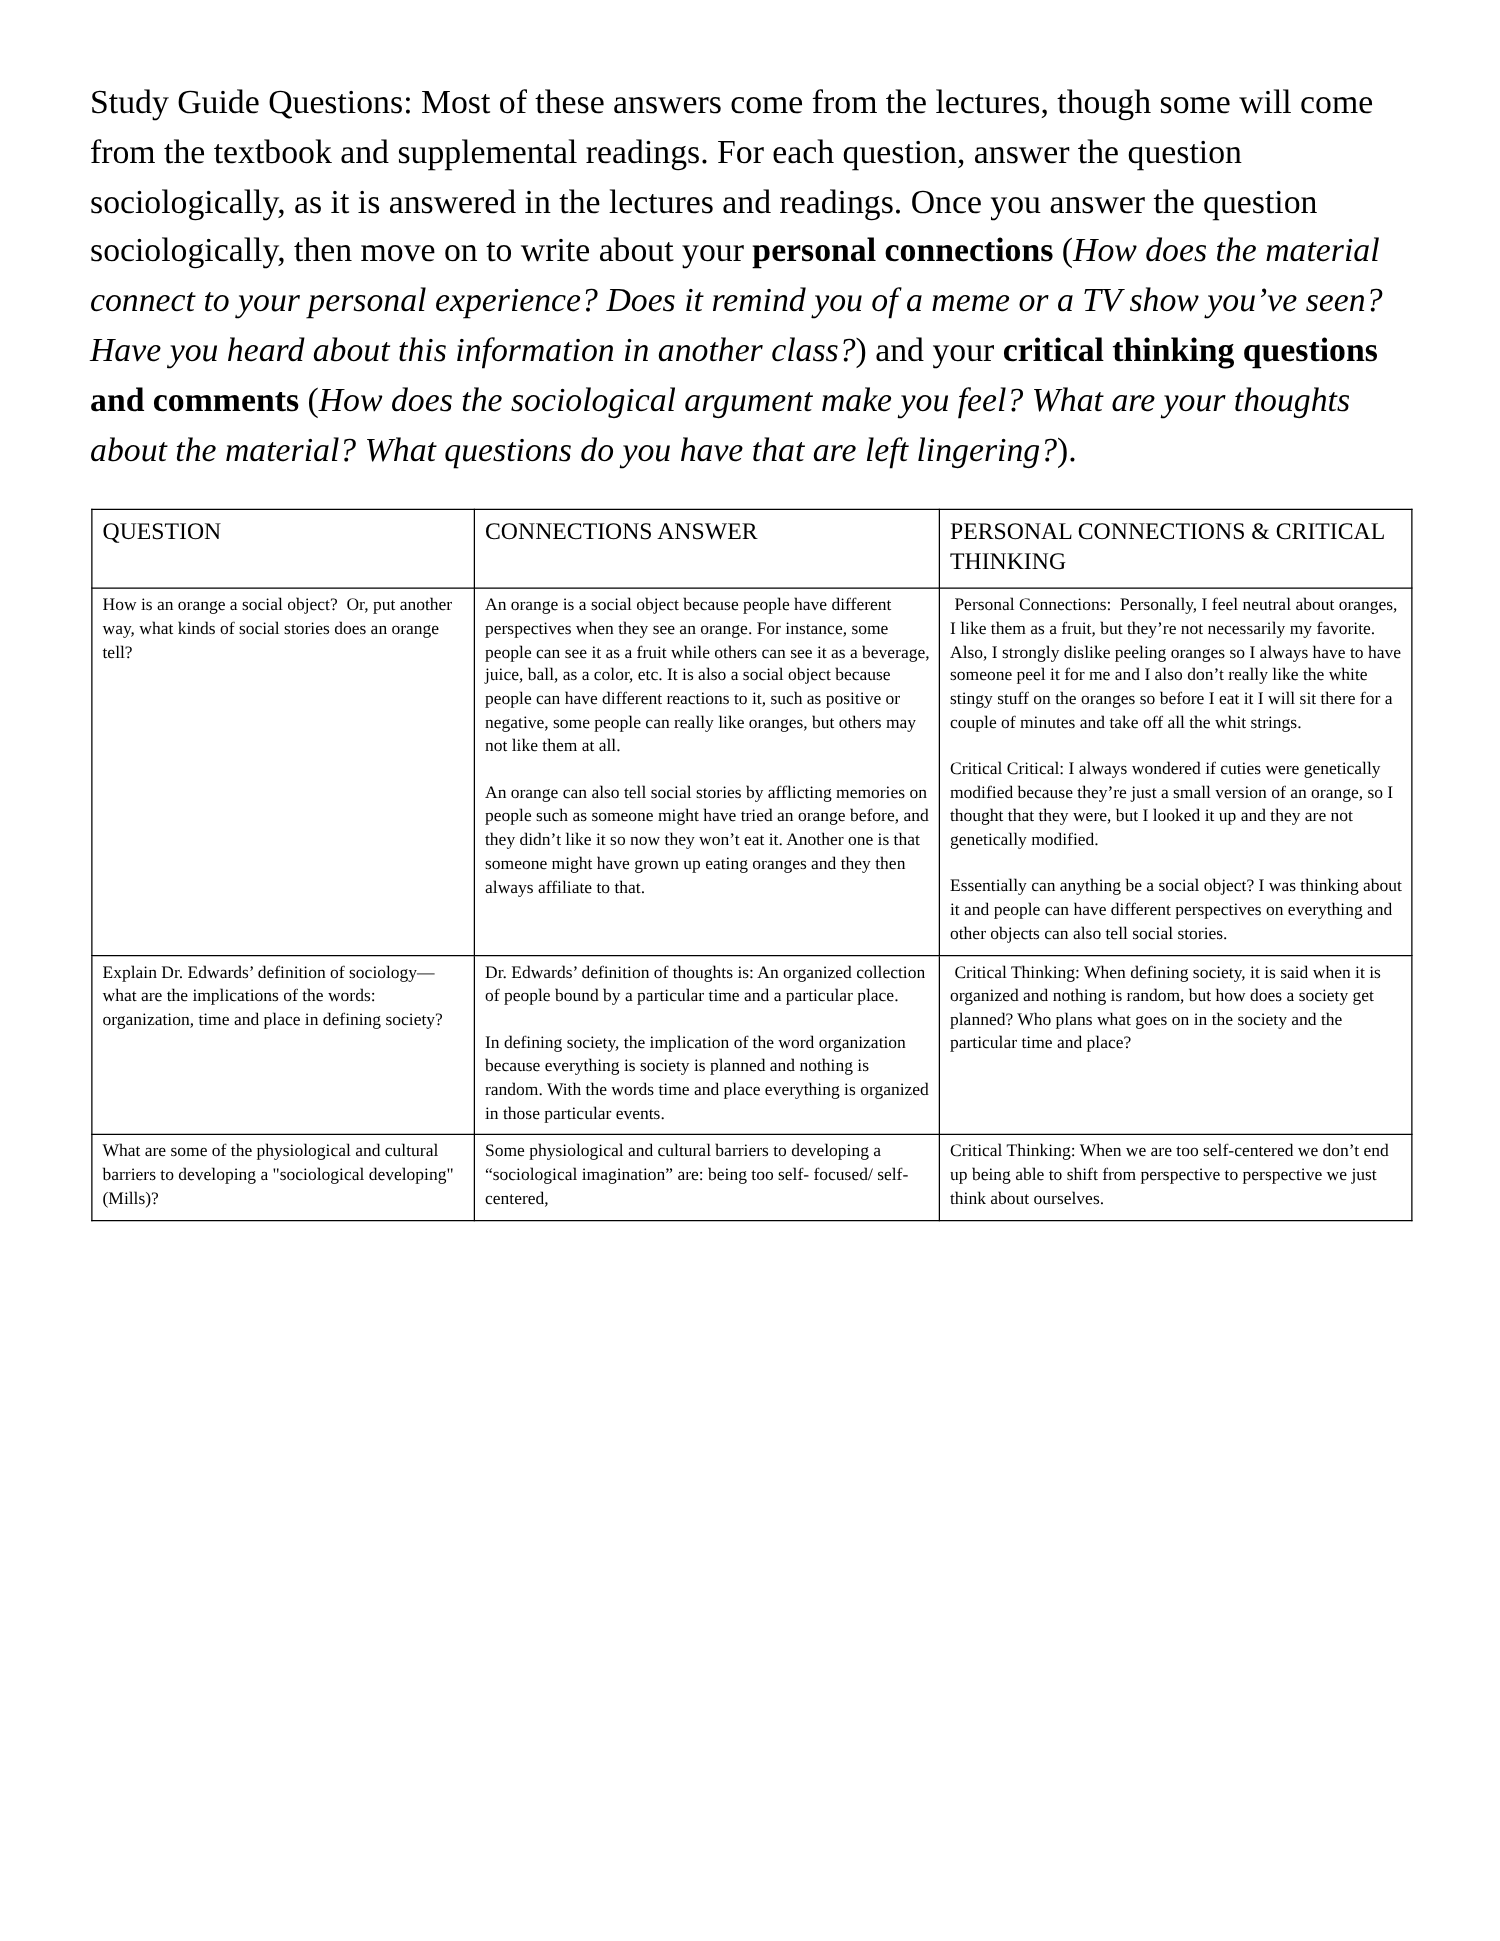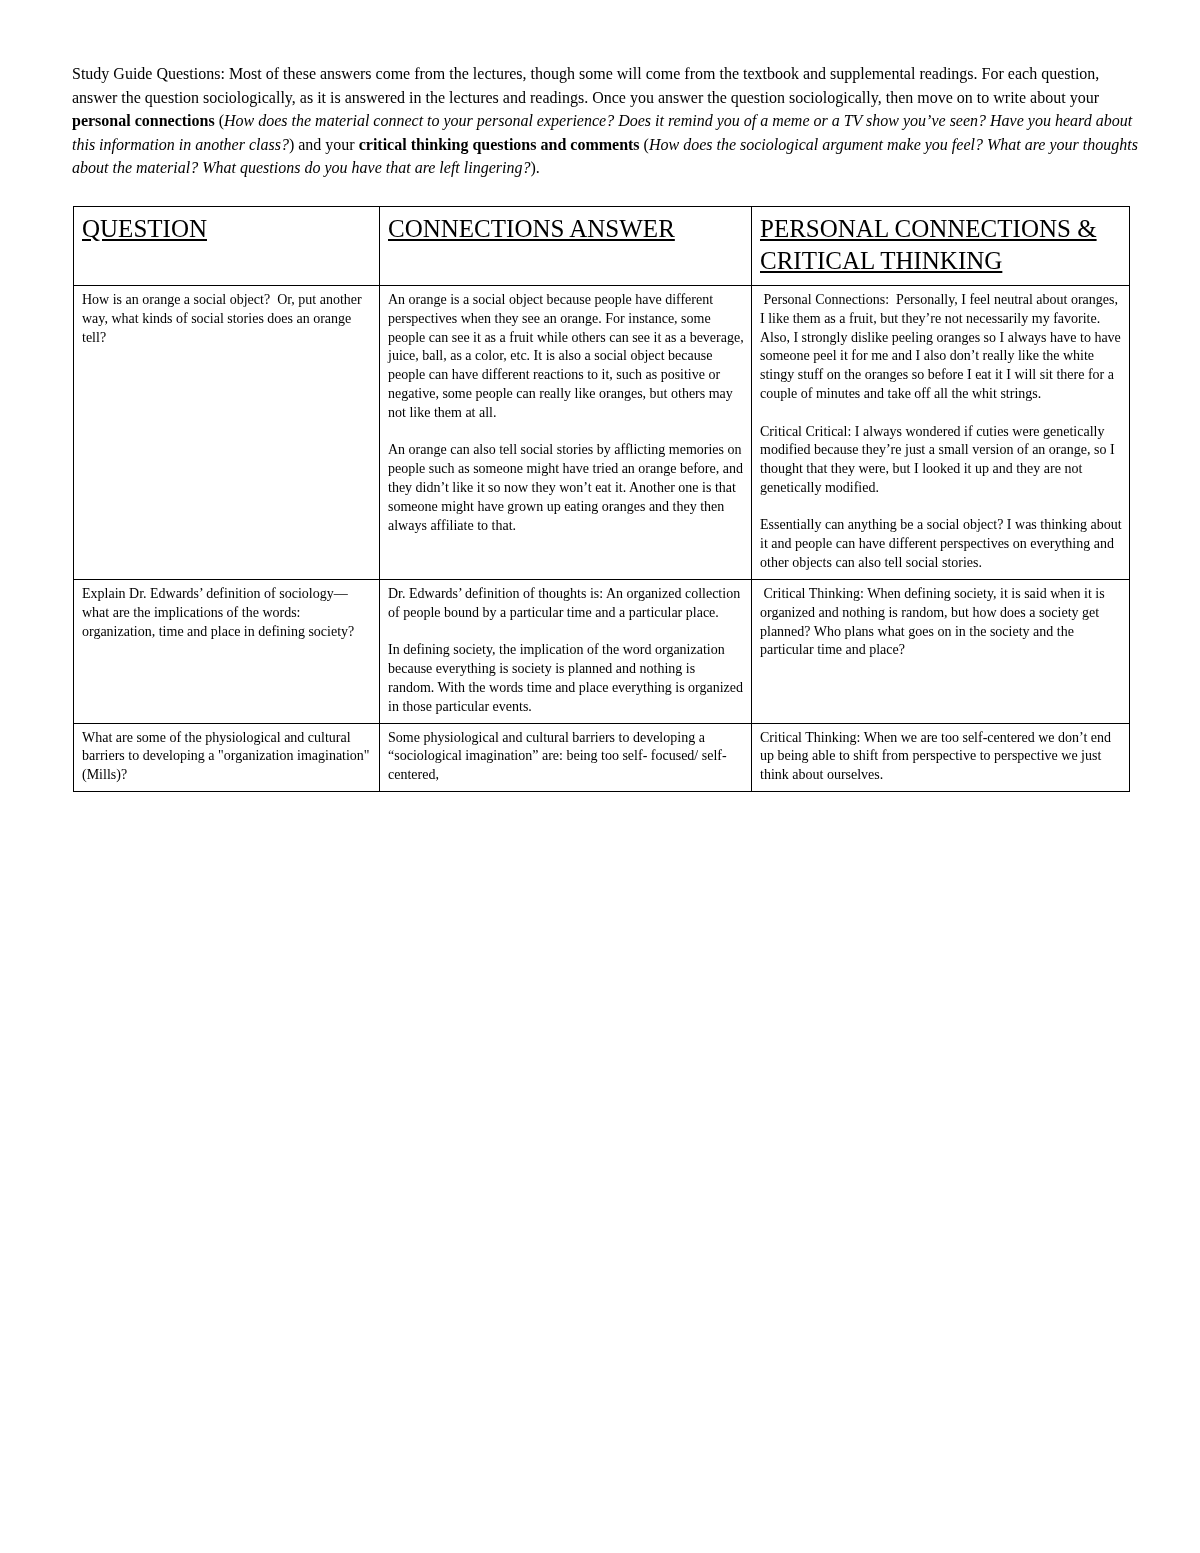--- a/index.html
+++ b/index.html
@@ -23,21 +23,21 @@
   .doc-title {
     font-size: 21.5px;
     line-height: 1.30;
     margin: 0 0 28px 0;
     letter-spacing: 0.1px;
     white-space: pre-wrap;
   }
 
   
   .intro {
-    font-size: 16px;
+    font-size: 27px;
     line-height: 1.475;
     margin: 0 0 26px 0;
     text-align: left;
   }
   .intro b { font-weight: bold; }
   .intro i { font-style: italic; }
 
   
   .sg-table {
     width: 1056px;
@@ -53,26 +53,25 @@
     font-size: 14px;
     line-height: 1.345;
     text-align: left;
     font-weight: normal;
   }
   .col-q   { width: 306px; }
   .col-soc { width: 372px; }
   .col-pc  { width: 378px; }
 
   .sg-table thead th {
-    font-size: 25px;
+    font-size: 19px;
     line-height: 1.30;
     padding-top: 6px;
     padding-bottom: 7px;
     height: 57px;
-    text-decoration: underline;
   }
 
   .cell-p { margin: 0; white-space: pre-wrap; }
   .cell-p + .cell-p { margin-top: 1.33em; }
 
   .pad-row td { padding-bottom: 6px; }
 </style>
 </head>
 <body>
 
@@ -116,21 +115,21 @@
         <td>
           <p class="cell-p">Dr. Edwards’ definition of thoughts is: An organized collection of people bound by a particular time and a particular place.</p>
           <p class="cell-p">In defining society, the implication of the word organization because everything is society is planned and nothing is random. With the words time and place everything is organized in those particular events.</p>
         </td>
         <td>
           <p class="cell-p"> Critical Thinking: When defining society, it is said when it is organized and nothing is random, but how does a society get planned? Who plans what goes on in the society and the particular time and place?</p>
         </td>
       </tr>
       <tr class="pad-row">
         <td>
-          <p class="cell-p">What are some of the physiological and cultural barriers to developing a "organization imagination" (Mills)?</p>
+          <p class="cell-p">What are some of the physiological and cultural barriers to developing a "sociological developing" (Mills)?</p>
         </td>
         <td>
           <p class="cell-p">Some physiological and cultural barriers to developing a “sociological imagination” are: being too self- focused/ self-centered,</p>
         </td>
         <td>
           <p class="cell-p">Critical Thinking: When we are too self-centered we don’t end up being able to shift from perspective to perspective we just think about ourselves.</p>
         </td>
       </tr>
     </tbody>
   </table>

